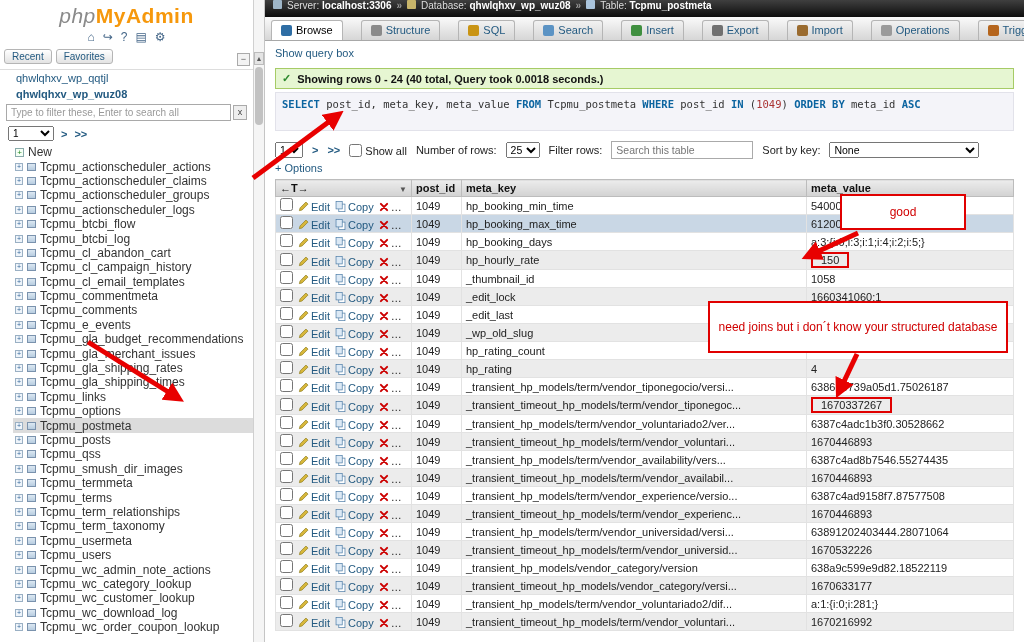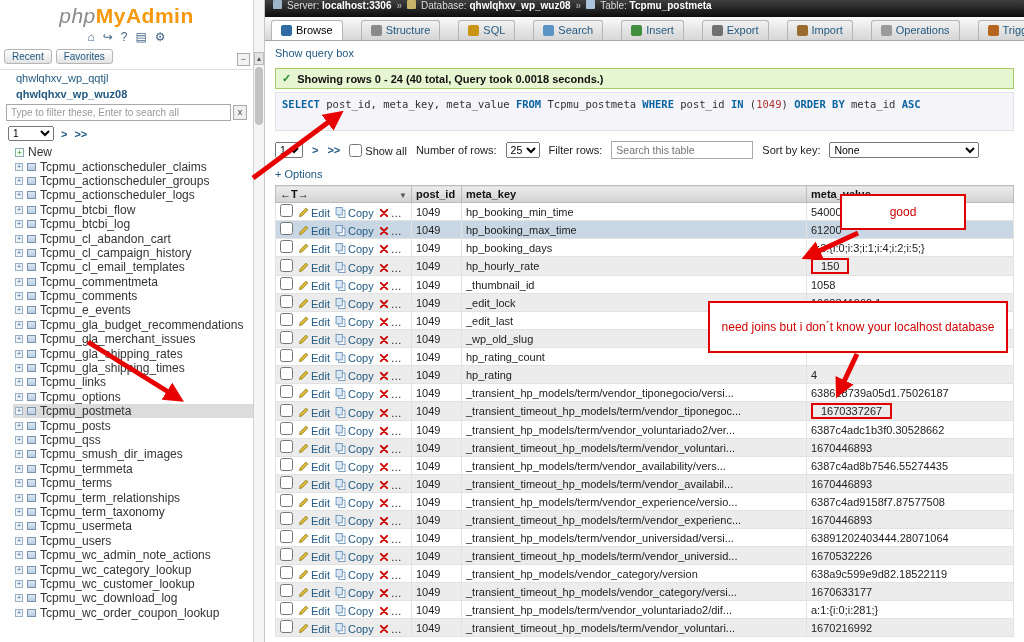--- a/index.html
+++ b/index.html
@@ -55,21 +55,21 @@
 .success{margin-top:9px;background:#e6f6d2;border:1px solid #a6cb66;padding:3px 6px;font-weight:bold;color:#111;display:flex;align-items:center;gap:6px}
 .success .chk{color:#2d8a2d}
 .sqlbox{margin-top:3px;background:#f4f4f9;border:1px solid #e2e2ea;padding:5px 6px 20px;font-family:"DejaVu Sans Mono",monospace;font-size:10.5px;color:#333}
 .tok-k{color:#0b64a0;font-weight:bold}
 .tok-n{color:#a33}
 .controls{display:flex;align-items:center;gap:9px;margin-top:10px;font-size:11px;white-space:nowrap}
 .controls select{font-size:10.5px}
 .controls input[type=text]{font-size:10.5px;border:1px solid #aaa;padding:2px 4px;width:142px}
 .controls label{display:flex;align-items:flex-end;gap:3px}
 .sel-wide{width:150px}
-.options-link{display:inline-block;margin:9px 0 5px;font-size:11px;color:#235a81}
+.options-link{display:inline-block;margin:3px 0 5px;font-size:11px;color:#235a81}
 
 table.results{border-collapse:collapse;width:100%;table-layout:fixed;font-size:11px}
 .results th{background:linear-gradient(#ececec,#d2d2d2);border:1px solid #bcbcbc;padding:1px 4px;text-align:left;font-weight:bold;color:#111;height:17px;cursor:pointer}
 .results td{border:1px solid #e2e2e2;padding:1px 4px;height:18px;overflow:hidden;white-space:nowrap;text-overflow:ellipsis}
 tr.odd{background:#fff}
 tr.even{background:#ececec}
 tr.hl{background:#c9d7e5}
 .c-act{width:136px;white-space:nowrap}
 .c-id{width:50px}
 .c-key{width:345px}
@@ -110,20 +110,25 @@
     <div class="pager-row">
       <select><option>1</option></select>
       <a>&gt;</a>
       <a>&gt;&gt;</a>
     </div>
     <div class="tree">
       <div class="tree-item">
         <span class="t-new">+</span>
         <span class="tree-label">New</span>
       </div>
+    <div class="tree-item">
+          <span class="t-exp">+</span>
+          <span class="t-grid"></span>
+          <span class="tree-label">Tcpmu_actionscheduler_actions</span>
+        </div>
         <div class="tree-item">
           <span class="t-exp">+</span>
           <span class="t-grid"></span>
           <span class="tree-label">Tcpmu_actionscheduler_claims</span>
         </div>
         <div class="tree-item">
           <span class="t-exp">+</span>
           <span class="t-grid"></span>
           <span class="tree-label">Tcpmu_actionscheduler_groups</span>
         </div>
@@ -689,21 +694,21 @@
               <td class="c-key">_transient_timeout_hp_models/term/vendor_voluntari...</td>
               <td class="c-val">1670216992</td>
             </tr>
           </tbody>
       </table>
     </div>
   </main>
 </div>
 
 <div class="anno" style="left:840px;top:194px;width:126px;height:36px">good</div>
-<div class="anno" style="left:708px;top:301px;width:300px;height:52px">need joins but i don´t know your localhost database</div>
+<div class="anno" style="left:708px;top:301px;width:300px;height:52px">need joins but i don´t know your structured database</div>
 
 <svg class="overlay" width="1024" height="642" viewBox="0 0 1024 642">
   <defs>
     <marker id="ah" markerWidth="4" markerHeight="4" refX="2.6" refY="2" orient="auto">
       <path d="M0,0 L4,2 L0,4 z" fill="#e80000"></path>
     </marker>
   </defs>
   <line x1="253" y1="178" x2="338" y2="115" stroke="#e80000" stroke-width="5" marker-end="url(#ah)"></line>
   <line x1="88" y1="342" x2="178" y2="398" stroke="#e80000" stroke-width="5" marker-end="url(#ah)"></line>
   <line x1="858" y1="233" x2="808" y2="256" stroke="#e80000" stroke-width="5" marker-end="url(#ah)"></line>

